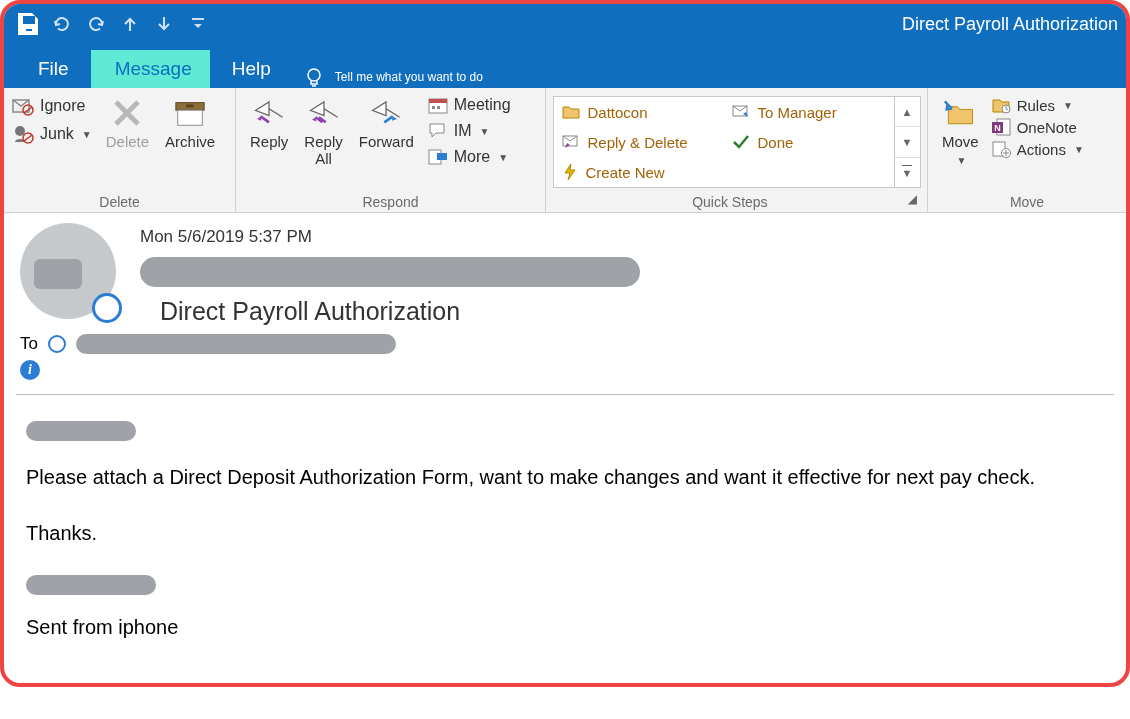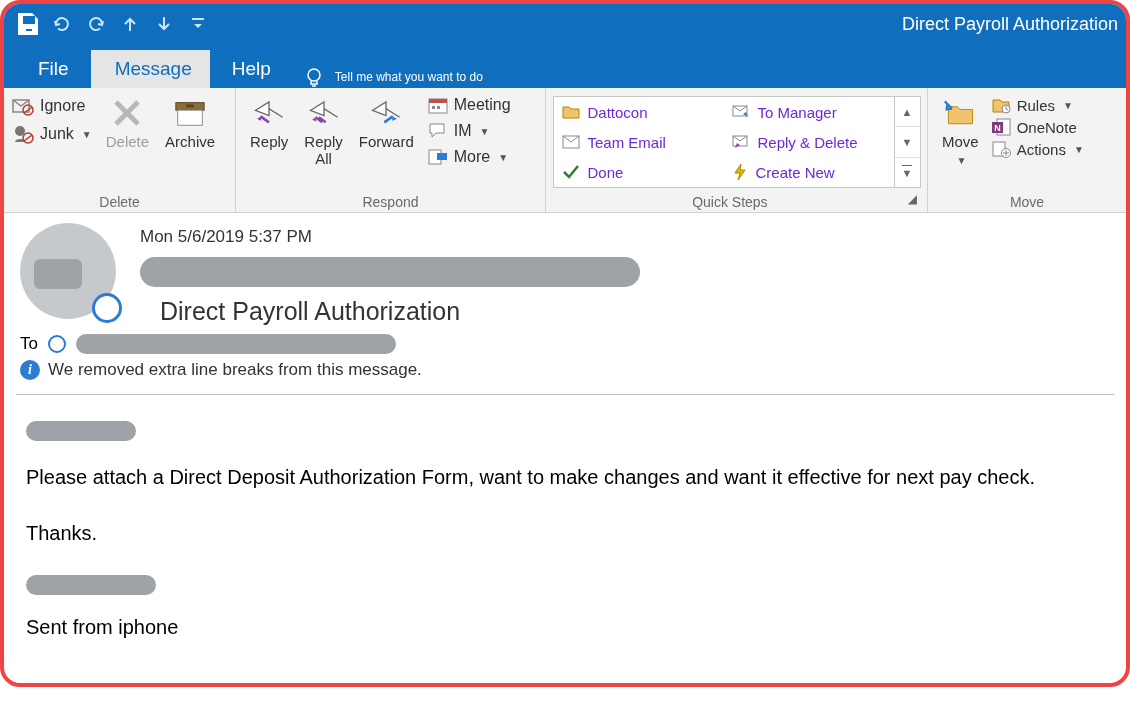--- a/index.html
+++ b/index.html
@@ -42,21 +42,21 @@
     padding-left: 16px;
     gap: 4px;
   }
   .menu-tab {
     color: #fff;
     font-size: 19px;
     padding: 8px 18px;
     cursor: pointer;
   }
   .menu-tab.active {
-    background: #e5e5e5;
+    background: #5eead4;
     color: #106ebe;
     padding-left: 24px;
   }
   .tellme {
     display: flex;
     align-items: center;
     color: #fff;
     gap: 10px;
     margin-left: 10px;
     font-size: 12px;
@@ -100,21 +100,21 @@
     grid-template-rows: 30px 30px 30px;
     background: #fff;
     margin-top: 4px;
   }
   .gallery .gitem {
     display: flex;
     align-items: center;
     gap: 8px;
     padding: 0 8px;
     font-size: 15px;
-    color: #6d28d9;
+    color: #a16207;
     cursor: pointer;
   }
   .gallery .spin {
     grid-column: 3;
     display: flex;
     flex-direction: column;
     border-left: 1px solid #c8c8c8;
   }
   .gallery .spin > div {
     flex:1; display:flex; align-items:center; justify-content:center; font-size:11px; color:#666; cursor:pointer; border-bottom:1px solid #e0e0e0;
@@ -397,27 +397,20 @@
           </div>
           <div class="spin" style="grid-row:1 / span 3">
             <div>▲</div>
             <div>▼</div>
             <div>
                 <span style="border-top:1px solid #666; padding-top:1px">▼</span>
               </div>
           </div>
           <div class="gitem">
             <svg width="18" height="14" viewBox="0 0 18 14">
-                <rect x="1" y="1" width="16" height="12" fill="#fff" stroke="#888"></rect>
-                <path d="M1 1l8 6 8-6" stroke="#888" fill="none"></path>
-              </svg>
-            <span>Team Email</span>
-          </div>
-          <div class="gitem">
-            <svg width="18" height="14" viewBox="0 0 18 14">
                 <rect x="1" y="1" width="14" height="10" fill="#fff" stroke="#888"></rect>
                 <path d="M1 1l7 5 7-5" stroke="#888" fill="none"></path>
                 <path d="M8 10l-5 3 2-5" fill="#8e44ad"></path>
               </svg>
             <span>Reply &amp; Delete</span>
           </div>
           <div class="gitem">
             <svg width="18" height="16" viewBox="0 0 18 16">
                 <path d="M2 8l5 5L16 2" stroke="#2e7d32" stroke-width="2.5" fill="none"></path>
               </svg>
@@ -489,21 +482,20 @@
     <div class="datetime">Mon 5/6/2019 5:37 PM</div>
     <div class="sender-bar"></div>
     <div class="subject">Direct Payroll Authorization</div>
     <div class="to-row">
       <span>To</span>
       <div class="ring"></div>
       <div class="to-bar"></div>
     </div>
     <div class="info-row">
       <div class="info-badge">i</div>
-      <span>We removed extra line breaks from this message.</span>
     </div>
   </div>
 
   <hr class="hr">
 
   <div class="msg-body">
     <div class="redact-sm"></div>
     <p>Please attach a Direct Deposit Authorization Form, want to make changes and want it effective for next pay check.</p>
     <p>Thanks.</p>
     <div class="redact-sm2"></div>

